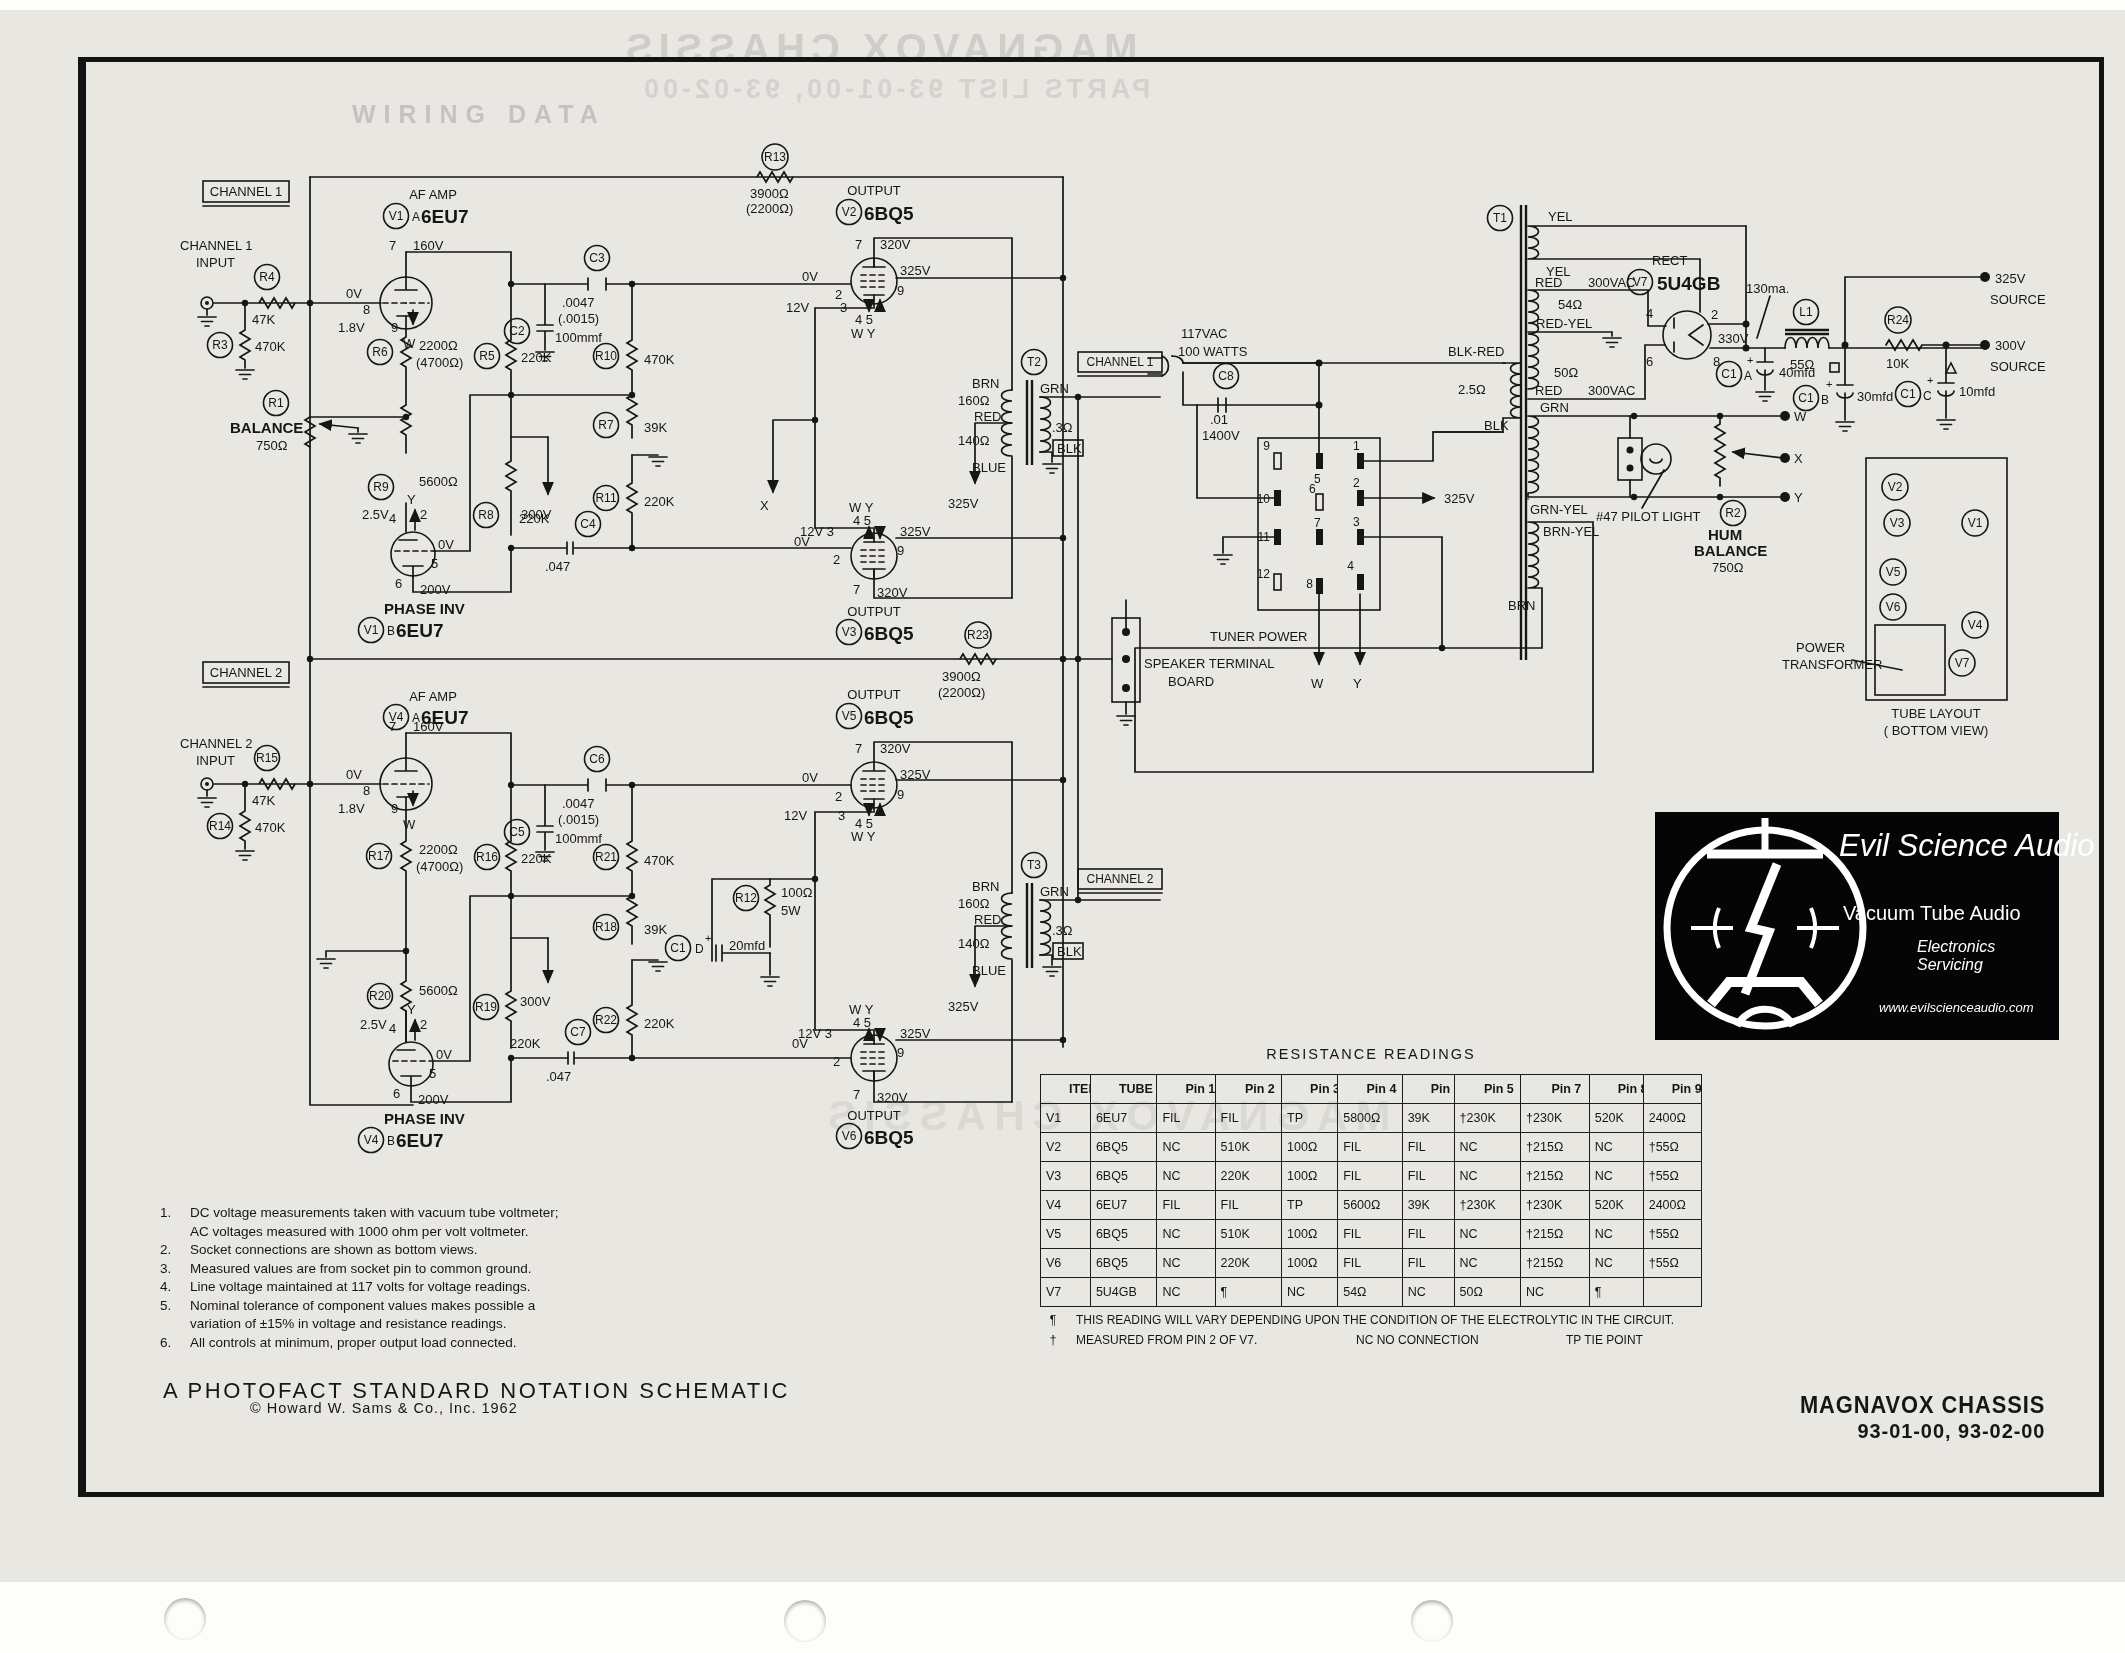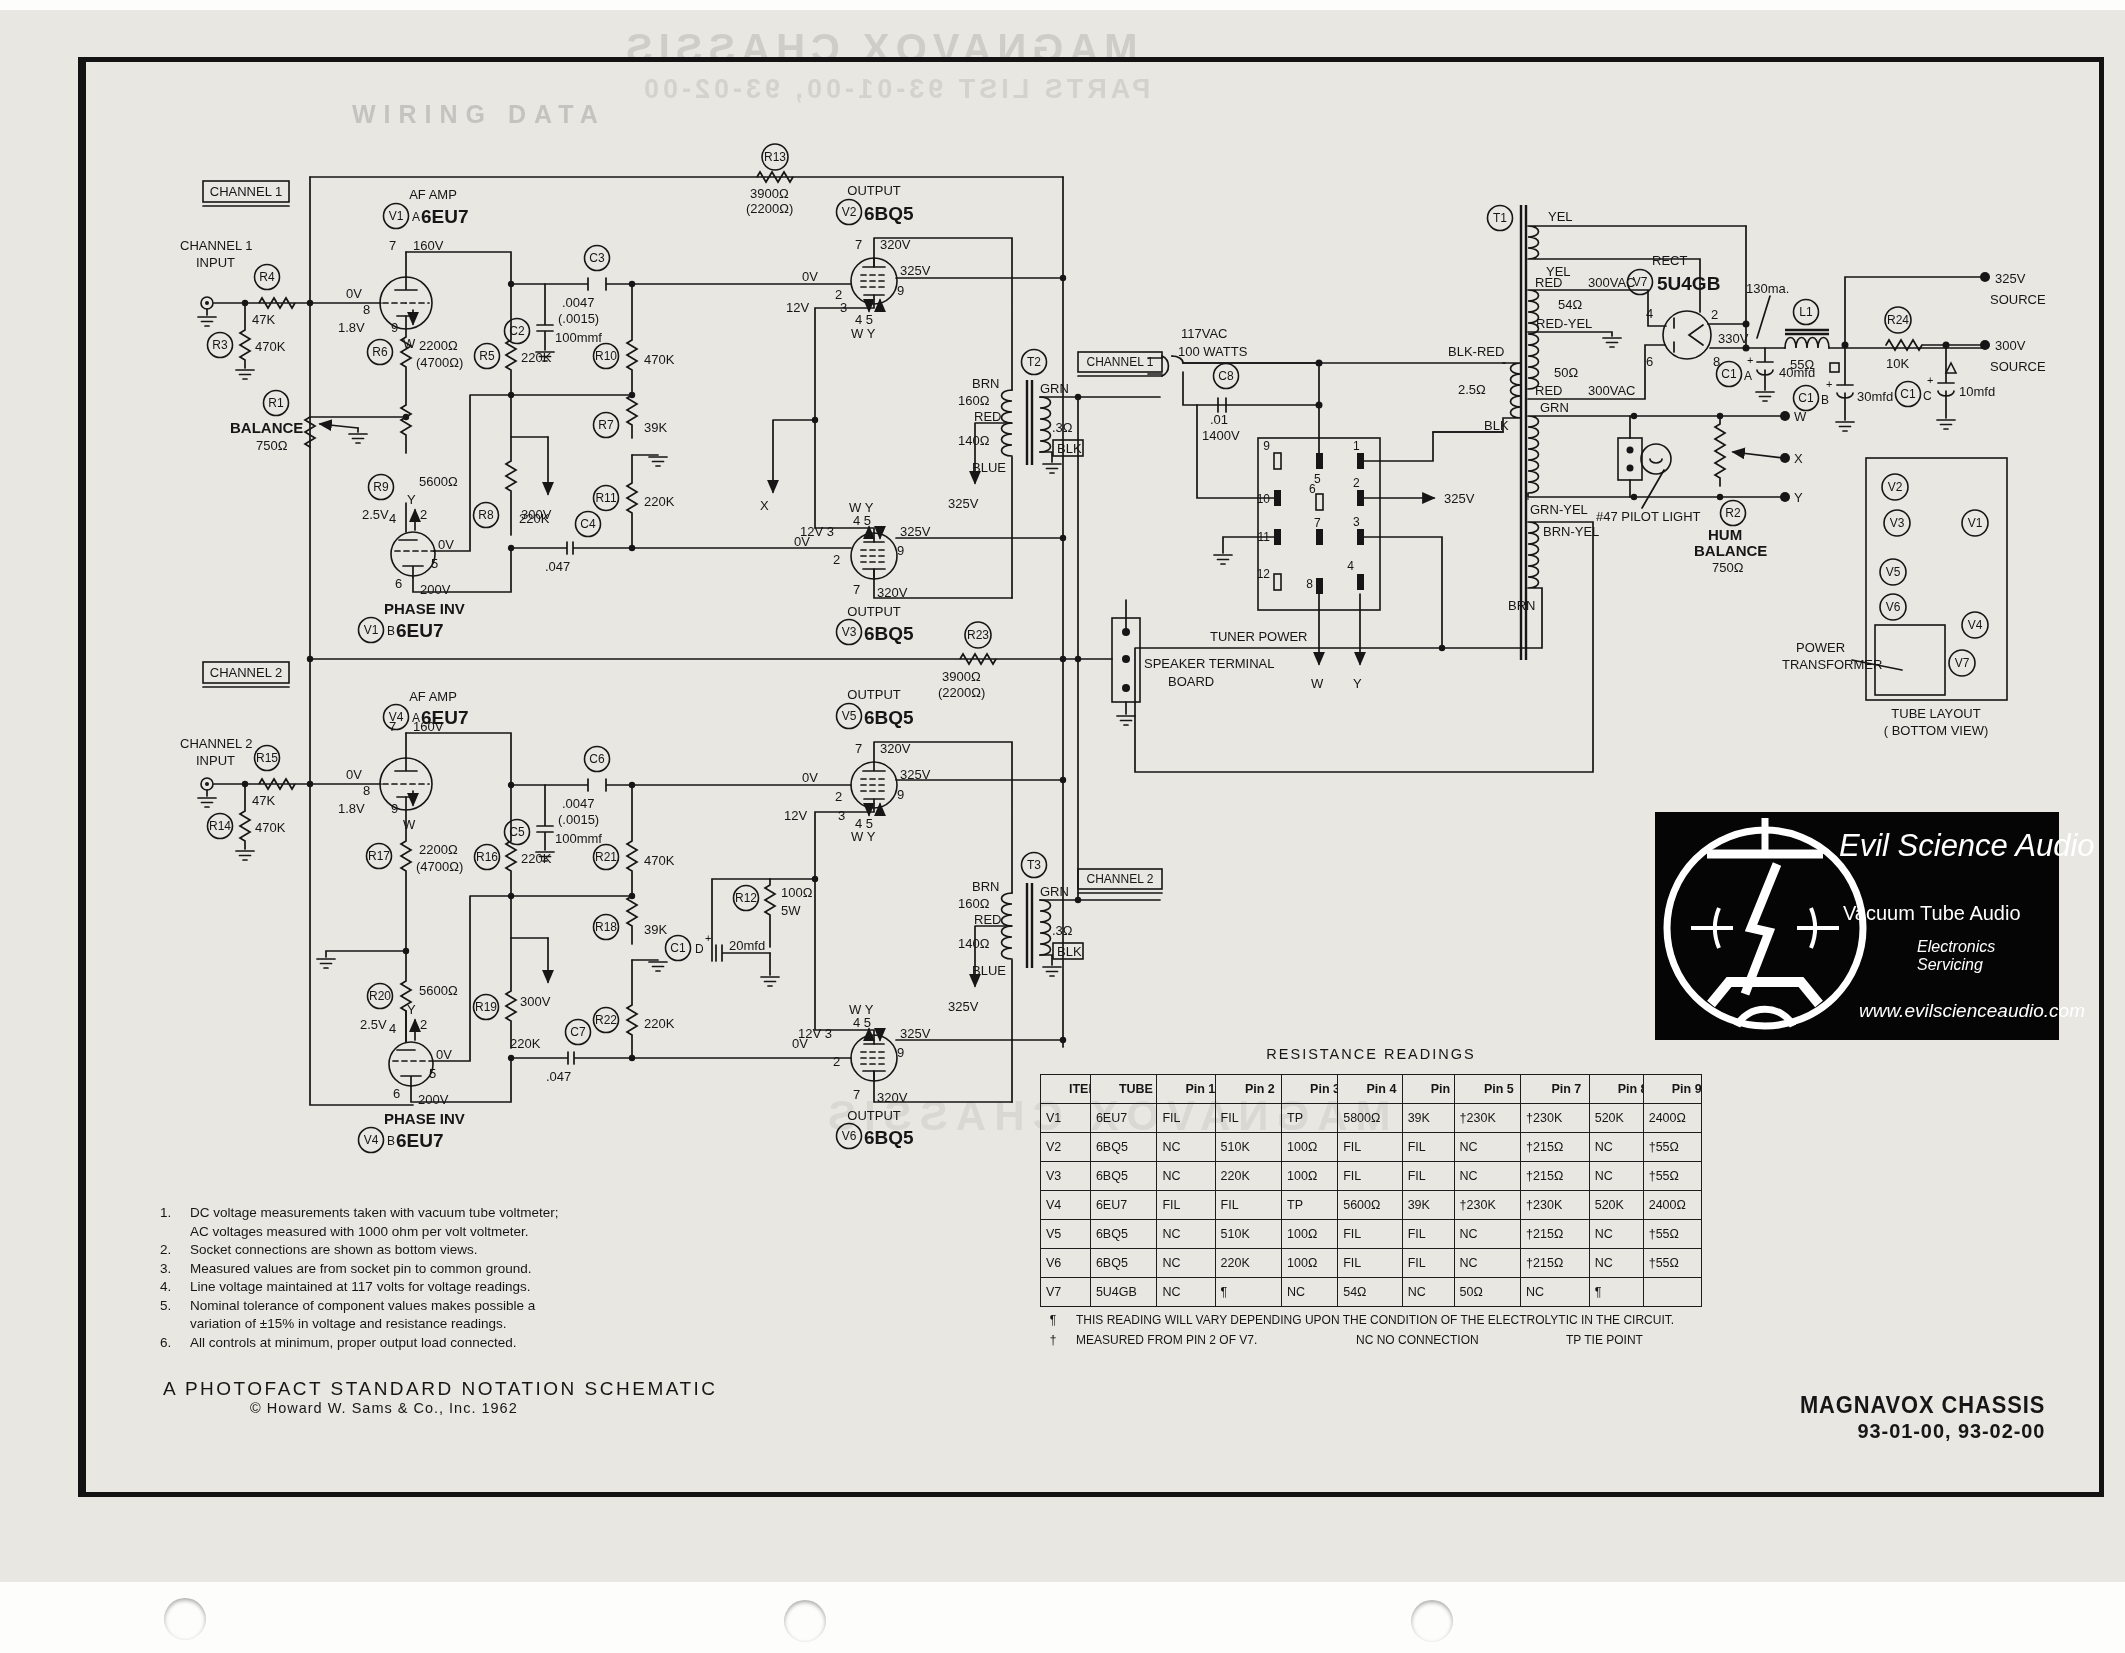--- a/index.html
+++ b/index.html
@@ -27,33 +27,33 @@
   #restable table{border-collapse:collapse;width:662px;table-layout:fixed;}
   #restable th,#restable td{border:1.6px solid #1d1d1d;font-size:12.5px;padding:4px 5px;
      text-align:left;white-space:nowrap;overflow:hidden;height:20px;}
   #restable th{font-weight:bold;text-align:center;padding-left:28px;}
   .fnrow{font-size:12px;margin-top:6px;display:flex;gap:10px;}
   .fnmark{width:26px;text-align:center;flex:none;}
   
   #notes{position:absolute;left:160px;top:1204px;width:600px;font-size:13.5px;line-height:18.5px;}
   #notes .row{display:flex;}
   #notes .num{width:30px;flex:none;}
-  #photofact{position:absolute;left:163px;top:1378px;font-size:19px;letter-spacing:2.5px;}
+  #photofact{position:absolute;left:163px;top:1378px;font-size:22px;letter-spacing:2.5px;}
   #copyright{position:absolute;left:250px;top:1400px;font-size:14.5px;letter-spacing:1px;}
   
   #chassis{position:absolute;right:80px;top:1392px;text-align:right;font-weight:bold;
            transform:scaleX(.95);transform-origin:right;}
   #chassis .l1{font-size:23px;letter-spacing:1px;}
   #chassis .l2{font-size:21px;letter-spacing:1px;}
   
   #esalogo{position:absolute;left:1655px;top:812px;width:404px;height:228px;background:#050505;color:#fff;}
   #esalogo .ttl{position:absolute;left:184px;top:16px;font-size:31px;font-style:italic;white-space:nowrap;}
   #esalogo .s1{position:absolute;left:188px;top:90px;font-size:20px;}
   #esalogo .s2{position:absolute;left:262px;top:126px;font-size:16px;font-style:italic;}
-  #esalogo .s3{position:absolute;left:204px;top:188px;font-size:19px;font-style:italic;}
+  #esalogo .s3{position:absolute;left:224px;top:188px;font-size:13px;font-style:italic;}
   
   .ghost{position:absolute;color:rgba(70,70,70,.16);font-weight:bold;white-space:nowrap;}
   .mirror{transform:scaleX(-1);}
   
   .hole{position:absolute;width:42px;height:42px;border-radius:50%;background:#fdfdfb;
         box-shadow:inset 0 2px 4px rgba(0,0,0,.35);}
 </style>
 </head>
 <body>
 

